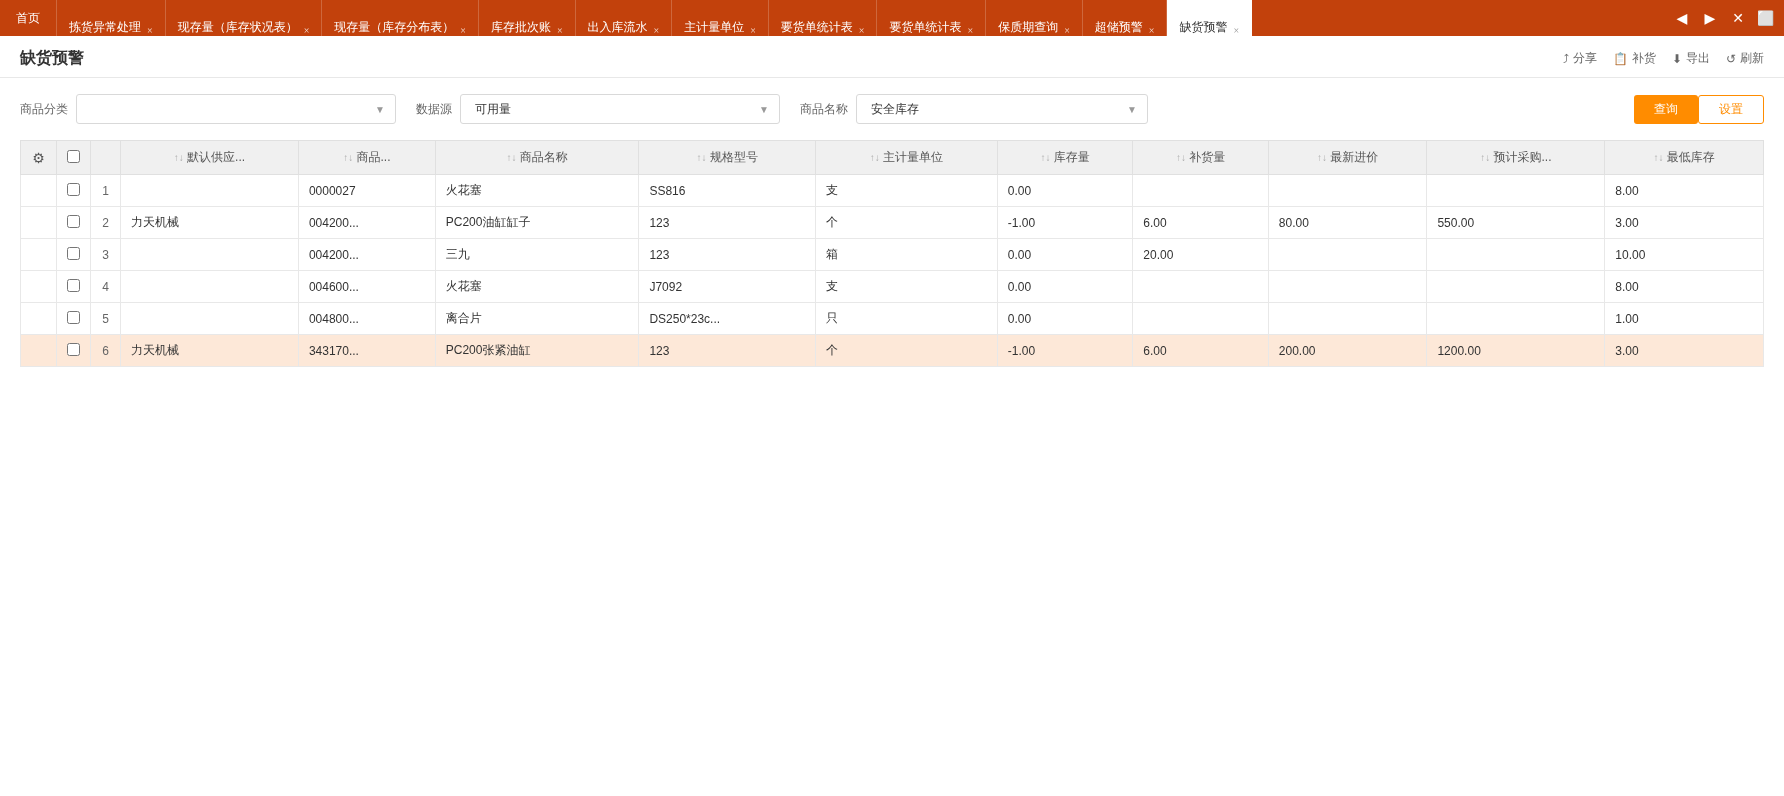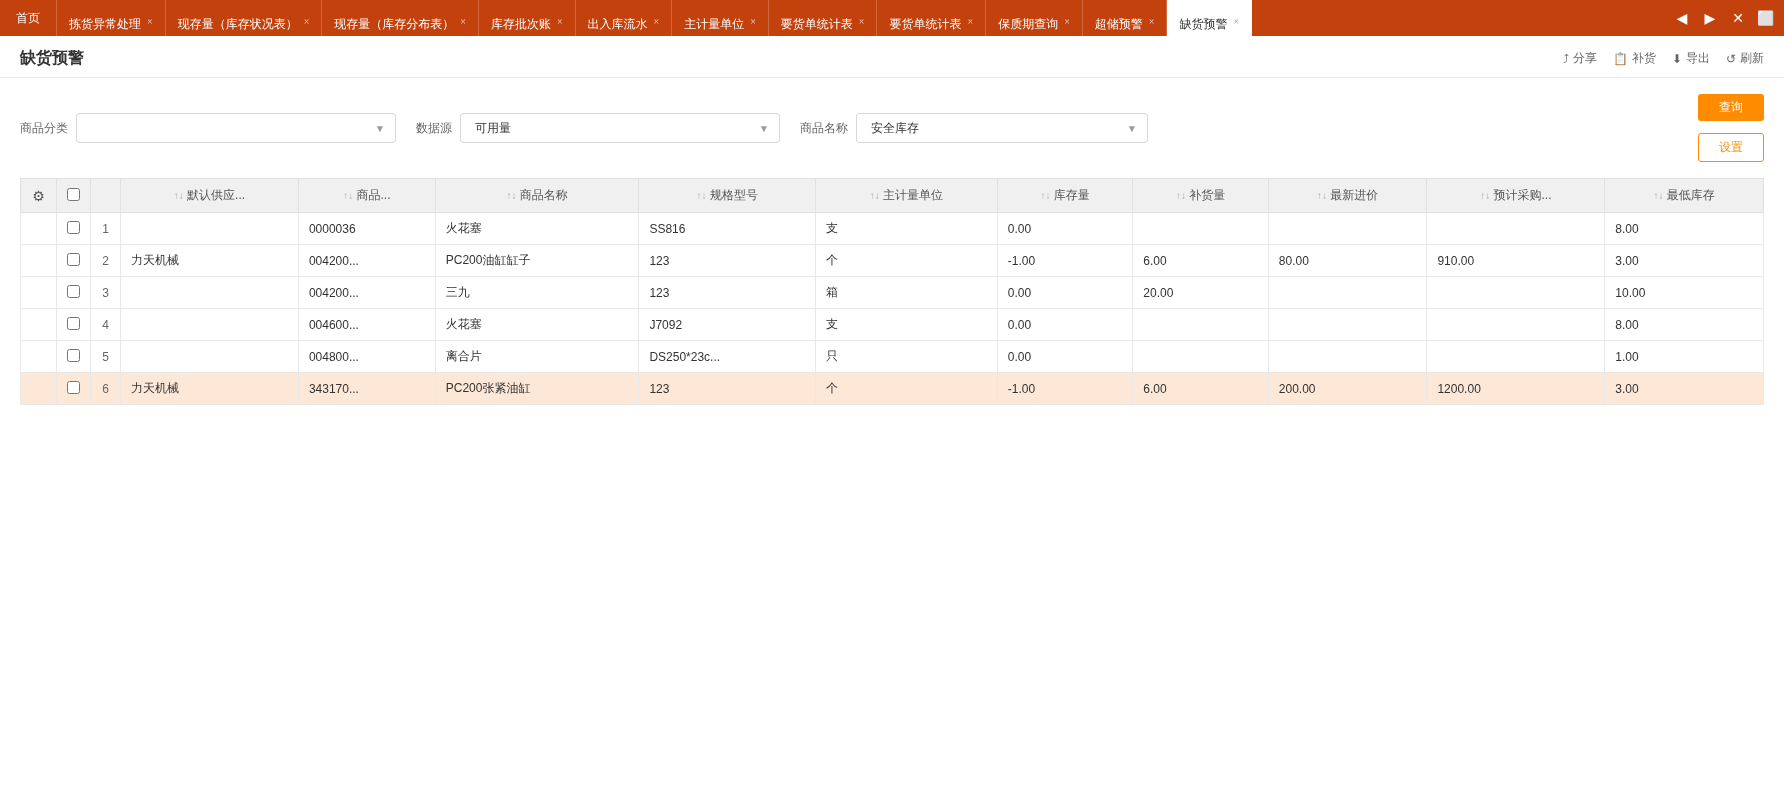--- a/index.html
+++ b/index.html
@@ -9,23 +9,23 @@
     .nav-bar {
       display: flex;
       align-items: center;
       background: #c2410c;
       height: 36px;
       overflow: hidden;
       font-family: Liberation Serif, serif;
     }
     .nav-tab {
       display: flex;
-      align-items: flex-start;
+      align-items: flex-end;
       height: 100%;
-      padding: 16px 12px;
+      padding: 0 12px;
       color: #fff;
       white-space: nowrap;
       cursor: pointer;
       font-size: 12px;
       border-right: 1px solid rgba(255,255,255,0.2);
       position: relative;
     }
     .nav-tab.active { background: #fff; color: #333; }
     .nav-tab .close-btn {
       margin-left: 6px;
@@ -132,22 +132,22 @@
       font-size: 10px;
     }
     .filter-value {
       font-size: 12px;
       color: #333;
       margin-left: 4px;
     }
     .filter-actions {
       margin-left: auto;
       display: flex;
-      flex-direction: column;
-      gap: 12px;
+      flex-direction: row;
+      gap: 0;
     }
     .btn-query {
       background: #ff8c00;
       color: #fff;
       border: none;
       border-radius: 3px;
       padding: 5px 20px;
       cursor: pointer;
       font-size: 12px;
     }
@@ -374,21 +374,21 @@
         </tr>
       </thead>
       <tbody id="table-body">
       <tr>
       <td class="settings-cell"></td>
       <td class="checkbox-cell">
         <input type="checkbox" style="">
       </td>
       <td class="row-num">1</td>
       <td></td>
-      <td>0000036</td>
+      <td>0000027</td>
       <td>火花塞</td>
       <td>SS816</td>
       <td>支</td>
       <td>0.00</td>
       <td></td>
       <td></td>
       <td></td>
       <td>8.00</td>
     </tr>
           <tr>
@@ -398,21 +398,21 @@
       </td>
       <td class="row-num">2</td>
       <td>力天机械</td>
       <td>004200...</td>
       <td>PC200油缸缸子</td>
       <td>123</td>
       <td>个</td>
       <td>-1.00</td>
       <td>6.00</td>
       <td>80.00</td>
-      <td>910.00</td>
+      <td>550.00</td>
       <td>3.00</td>
     </tr>
           <tr>
       <td class="settings-cell"></td>
       <td class="checkbox-cell">
         <input type="checkbox" style="">
       </td>
       <td class="row-num">3</td>
       <td></td>
       <td>004200...</td>

